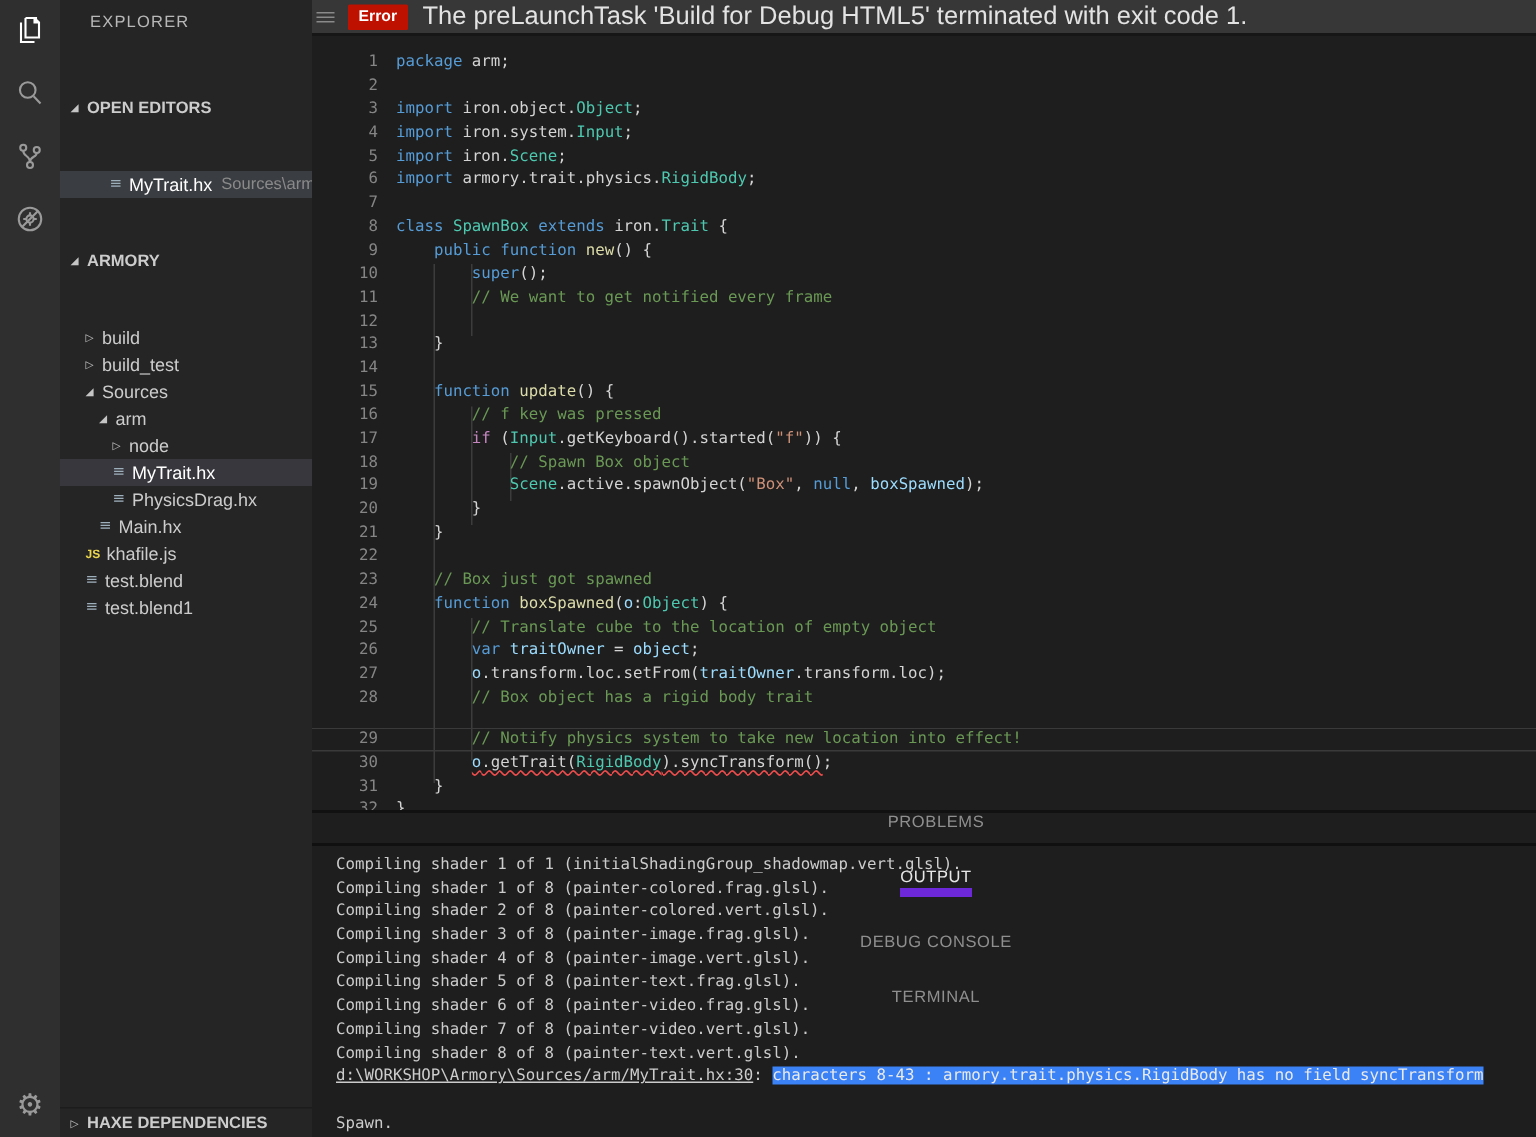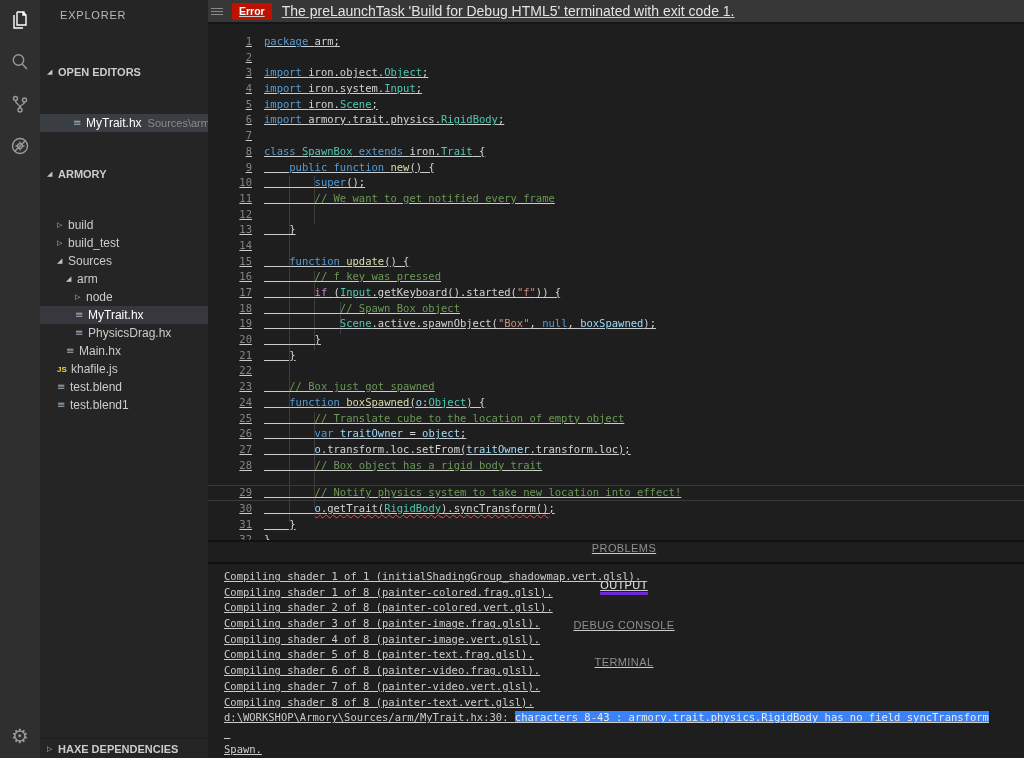--- a/index.html
+++ b/index.html
@@ -22,45 +22,45 @@
   .row { display:flex; align-items:center; height:18px; white-space:nowrap; overflow:hidden; cursor:pointer; color:#cccccc; }
   .row.selected { background:#37373d; color:#ffffff; }
   .row.oe-selected { background:#3a3d41; color:#ffffff; }
   .file-ic { display:inline-block; width:13px; font-size:10px; color:#9fb0bd; flex-shrink:0; line-height:1; font-family:"DejaVu Sans", sans-serif; }
   .js-ic { display:inline-block; width:14px; font-size:8px; font-weight:bold; color:#e8d44d; flex-shrink:0; }
   .detail { color:#8a8a8a; font-size:11px; margin-left:6px; }
   .tree-area { flex:1; overflow:hidden; }
   .bottom-section { border-top:1px solid #1c1c1c; }
 
   
-  .main { flex:1; display:flex; flex-direction:column; min-width:0;text-decoration:underline; }
+  .main { flex:1; display:flex; flex-direction:column; min-width:0; }
 
   .notification { height:24px; background:#373737; border-bottom:2px solid #161616; display:flex; align-items:center; padding-left:3px; flex-shrink:0; }
   .list-icon { width:12px; margin-right:9px; display:flex; flex-direction:column; gap:2px; }
   .list-icon i { display:block; height:1px; background:#8a8a8a; }
   .error-badge { background:#be1100; color:#ffffff; font-size:10.5px; font-weight:bold; padding:2px 7px 3px 7px; border-radius:1px; margin-right:10px; }
-  .notif-msg { font-size:14px; color:#e3e3e3; }
+  .notif-msg { font-size:17px; color:#e3e3e3; }
 
   
   .editor { flex:1; position:relative; padding-top:10px; font-family:"DejaVu Sans Mono", monospace; font-size:10.5px; overflow:hidden; }
   .code-line { display:flex; height:15.7px; line-height:15.7px; white-space:pre; position:relative; }
   .code-line.current { box-shadow: inset 0 1px 0 #3a3a3a, inset 0 -1px 0 #3a3a3a; margin-top: 12px; }
   .ln { width:44px; text-align:right; color:#858585; flex-shrink:0; }
   .lt { padding-left:12px; }
   .c-kw { color:#569cd6; } .c-ctrl { color:#c586c0; } .c-type { color:#4ec9b0; }
   .c-cmt { color:#6a9955; } .c-str { color:#ce9178; } .c-var { color:#9cdcfe; }
   .c-fn { color:#dcdcaa; } .c-plain { color:#d4d4d4; }
   .sq { text-decoration:underline; text-decoration-style:wavy; text-decoration-color:#f14c4c; text-decoration-thickness:1px; text-underline-offset:2px; }
   .guide { position:absolute; width:1px; background:#3c3c3c; }
 
   
   .panel { height:218px; border-top:2px solid #111111; display:flex; flex-direction:column; flex-shrink:0; }
   .panel-tabs { height:22px; display:flex; align-items:center; padding-left:16px; gap:24px; border-bottom:2px solid #101010; flex-shrink:0;flex-direction:column; }
   .panel-tab { font-size:11px; color:#8f8f8f; letter-spacing:0.4px; cursor:pointer; padding-bottom:1px; }
-  .panel-tab.active { color:#e7e7e7; border-bottom:3px solid #6d28d9; }
+  .panel-tab.active { color:#e7e7e7; border-bottom:6px solid #6d28d9; }
   .panel-output { flex:1; font-family:"DejaVu Sans Mono", monospace; font-size:10.5px; color:#cccccc; padding:5px 0 0 16px; overflow:hidden; }
   .out-line { height:15.7px; line-height:15.7px; white-space:pre; }
   .out-link { text-decoration:underline; color:#cccccc; cursor:pointer; }
   .out-highlight { background:#3b82f6; color:#eaeaea; }
 </style>
 </head>
 <body>
 
 <div class="activity-bar">
   <div class="ab-icon active">

